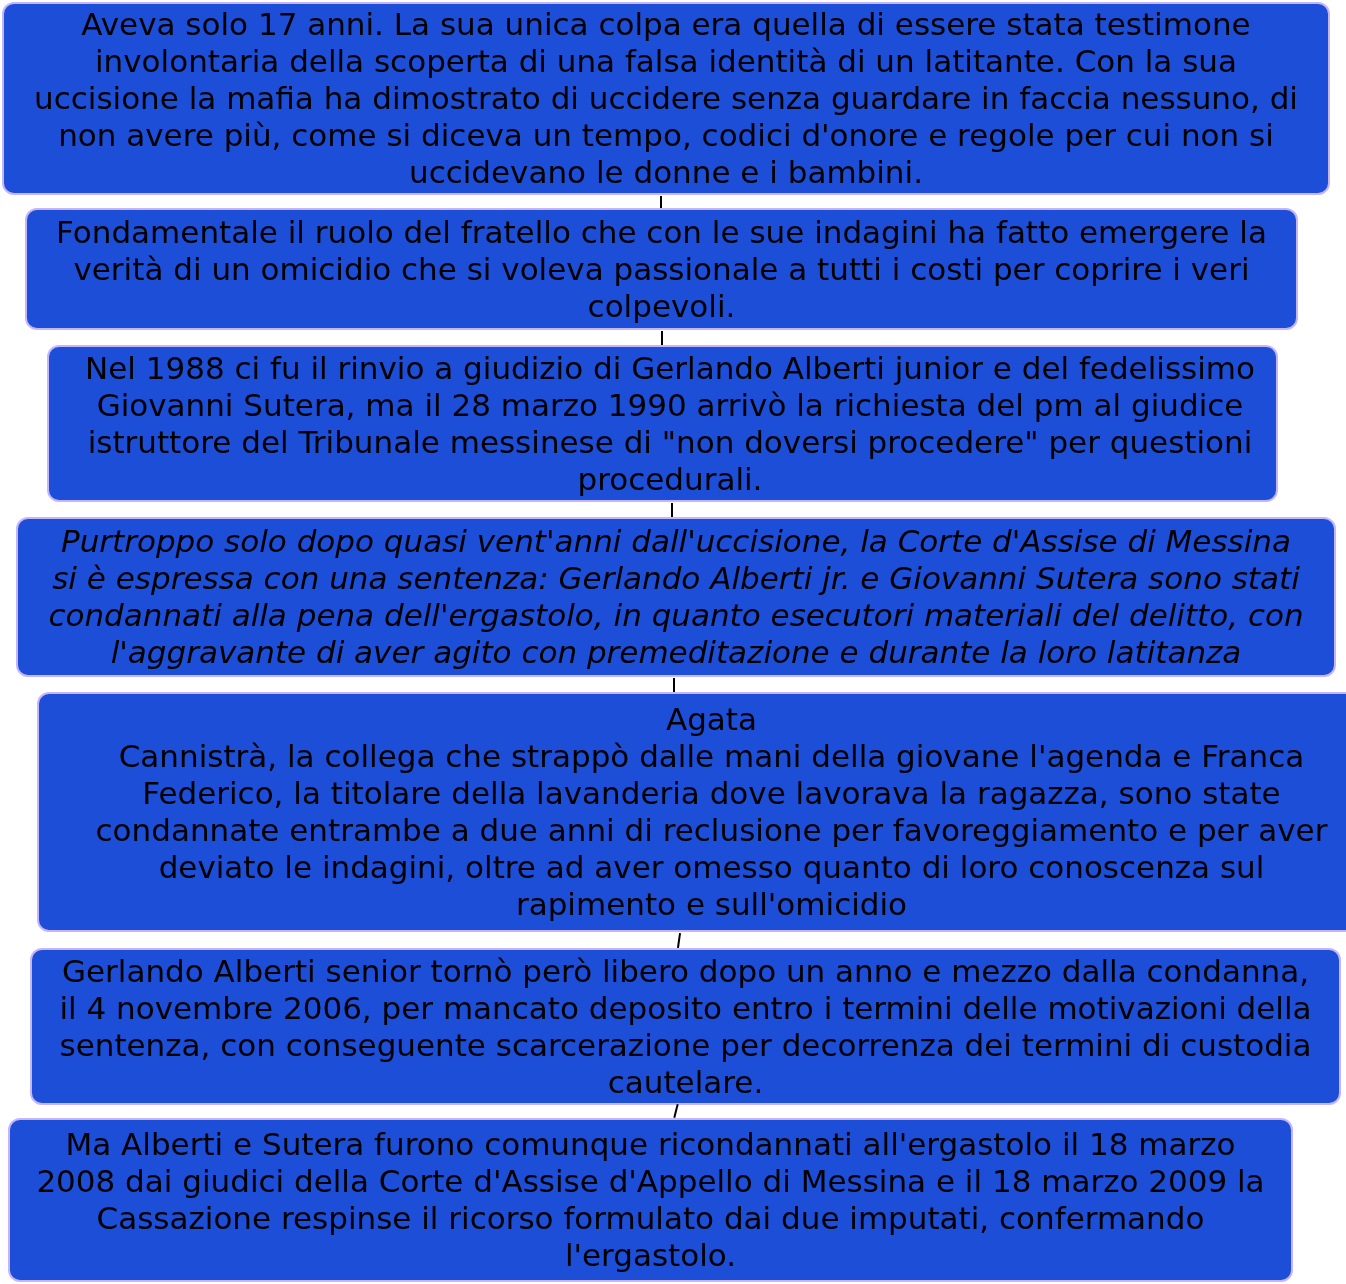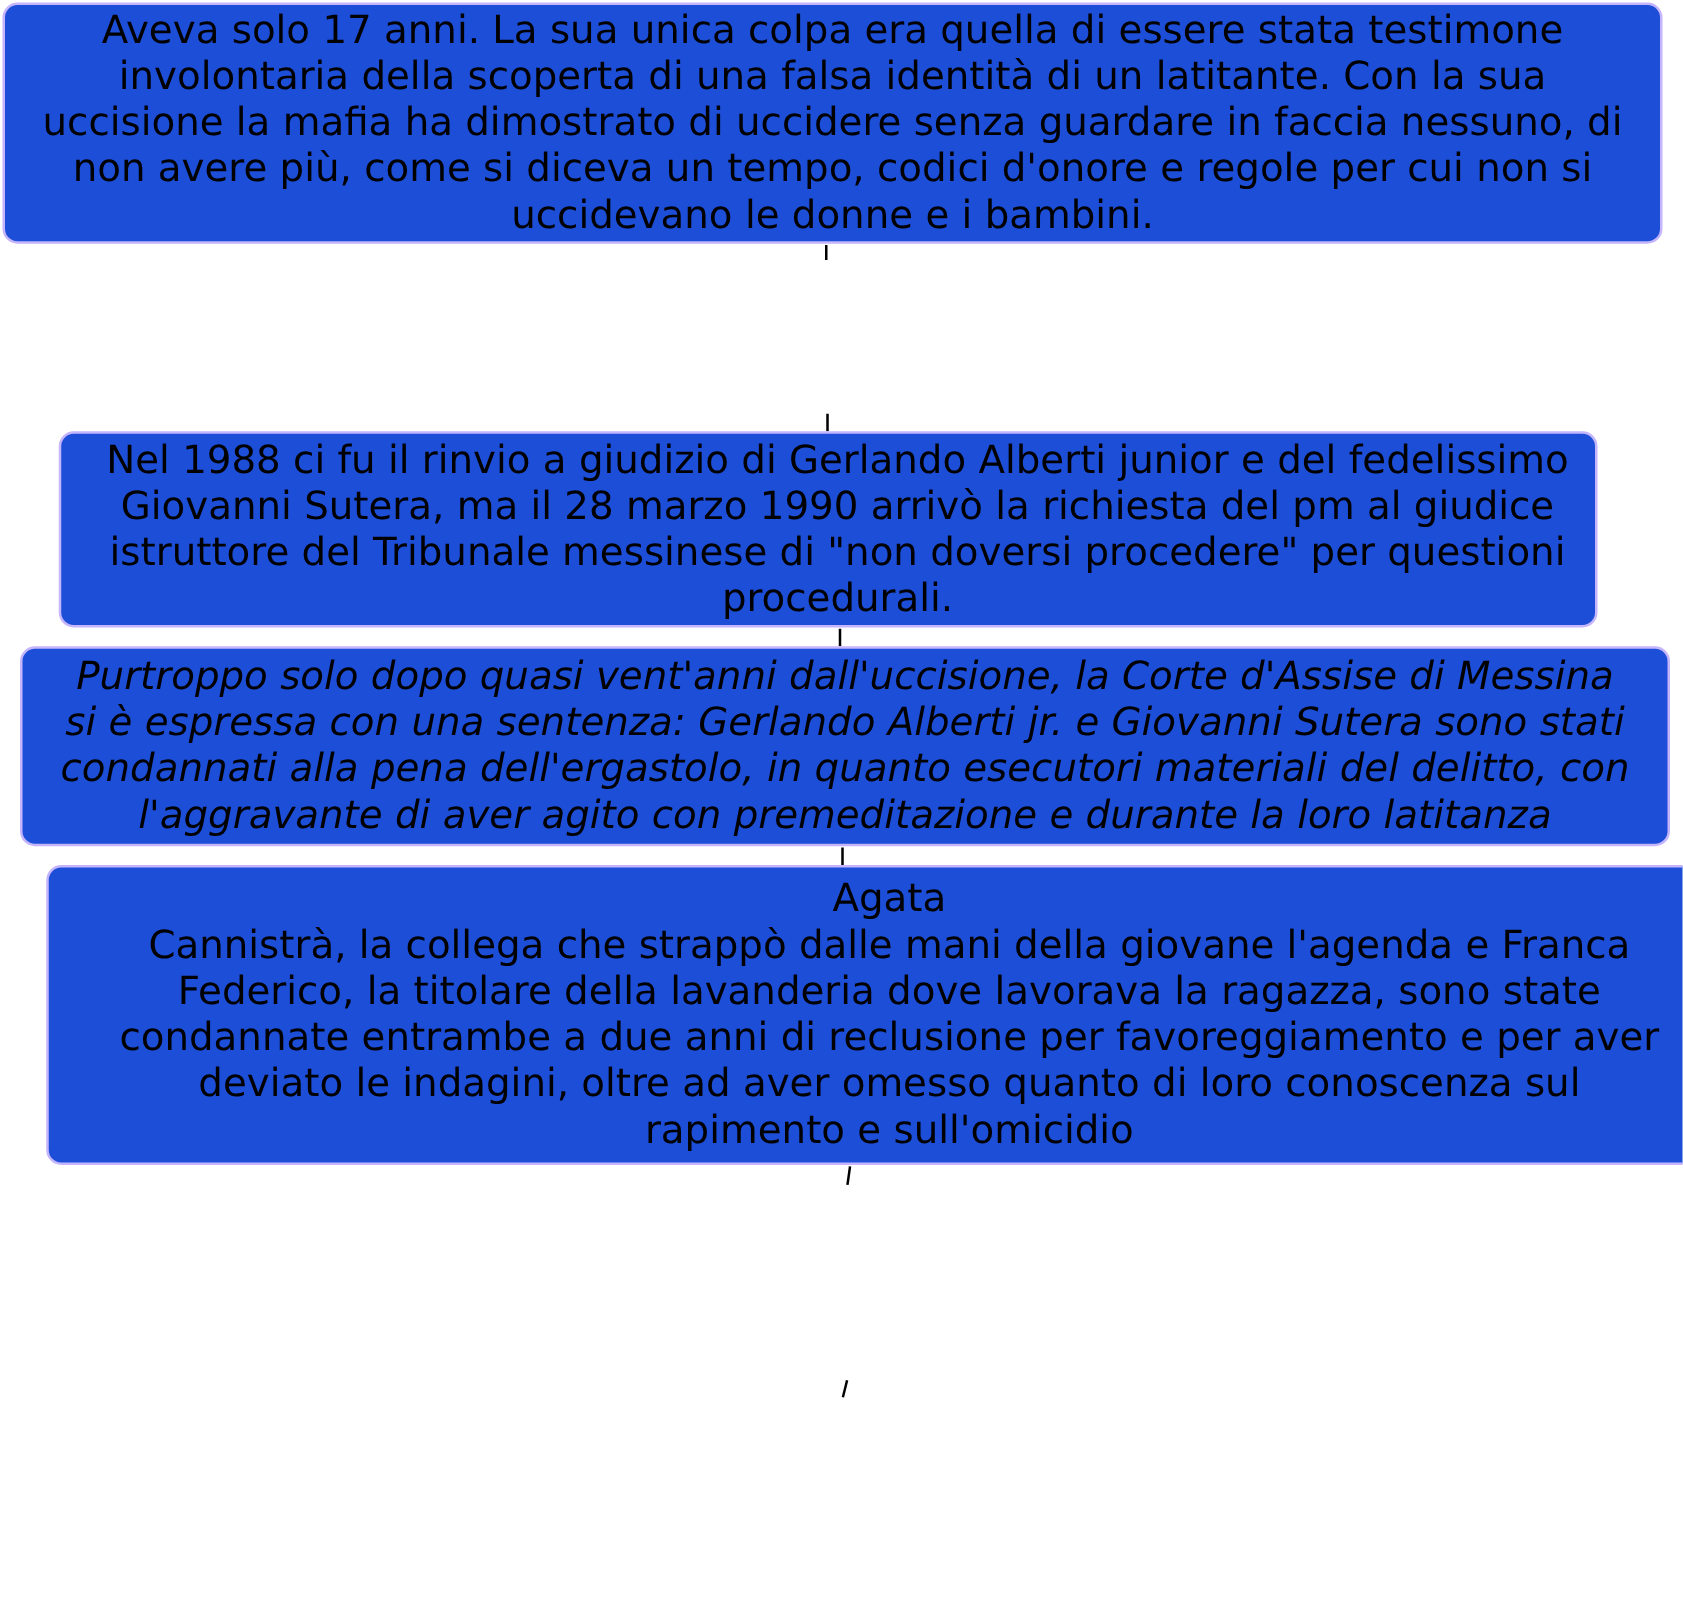--- a/index.html
+++ b/index.html
@@ -57,20 +57,23 @@
 
 <div class="canvas">
 
   <div class="node n1">Aveva solo 17 anni. La sua unica colpa era quella di essere stata testimone
 involontaria della scoperta di una falsa identità di un latitante. Con la sua
 uccisione la mafia ha dimostrato di uccidere senza guardare in faccia nessuno, di
 non avere più, come si diceva un tempo, codici d'onore e regole per cui non si
 uccidevano le donne e i bambini.</div>
   <div class="edge e1"></div>
 
+  <div class="node n2">Fondamentale il ruolo del fratello che con le sue indagini ha fatto emergere la
+verità di un omicidio che si voleva passionale a tutti i costi per coprire i veri
+colpevoli.</div>
   <div class="edge e2"></div>
 
   <div class="node n3">Nel 1988 ci fu il rinvio a giudizio di Gerlando Alberti junior e del fedelissimo
 Giovanni Sutera, ma il 28 marzo 1990 arrivò la richiesta del pm al giudice
 istruttore del Tribunale messinese di "non doversi procedere" per questioni
 procedurali.</div>
   <div class="edge e3"></div>
 
   <div class="node n4">Purtroppo solo dopo quasi vent'anni dall'uccisione, la Corte d'Assise di Messina
 si è espressa con una sentenza: Gerlando Alberti jr. e Giovanni Sutera sono stati
@@ -79,16 +82,24 @@
   <div class="edge e4"></div>
 
   <div class="node n5">Agata
 Cannistrà, la collega che strappò dalle mani della giovane l'agenda e Franca
 Federico, la titolare della lavanderia dove lavorava la ragazza, sono state
 condannate entrambe a due anni di reclusione per favoreggiamento e per aver
 deviato le indagini, oltre ad aver omesso quanto di loro conoscenza sul
 rapimento e sull'omicidio</div>
   <div class="edge e5"></div>
 
+  <div class="node n6">Gerlando Alberti senior tornò però libero dopo un anno e mezzo dalla condanna,
+il 4 novembre 2006, per mancato deposito entro i termini delle motivazioni della
+sentenza, con conseguente scarcerazione per decorrenza dei termini di custodia
+cautelare.</div>
   <div class="edge e6"></div>
 
+  <div class="node n7">Ma Alberti e Sutera furono comunque ricondannati all'ergastolo il 18 marzo
+2008 dai giudici della Corte d'Assise d'Appello di Messina e il 18 marzo 2009 la
+Cassazione respinse il ricorso formulato dai due imputati, confermando
+l'ergastolo.</div>
 
 </div>
 
 </body></html>

